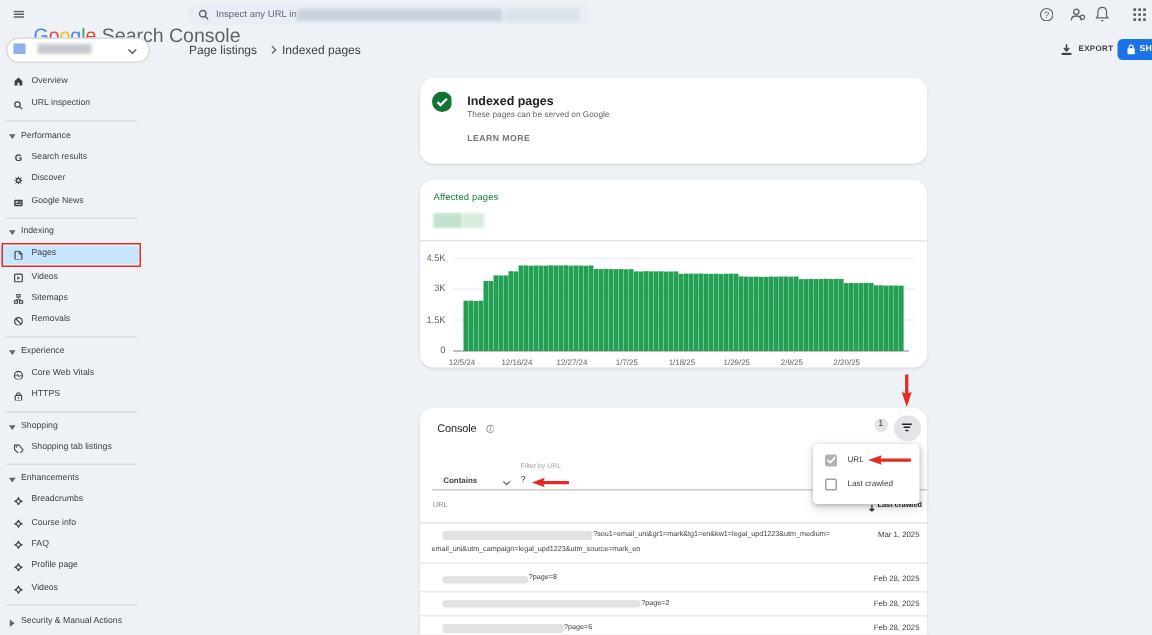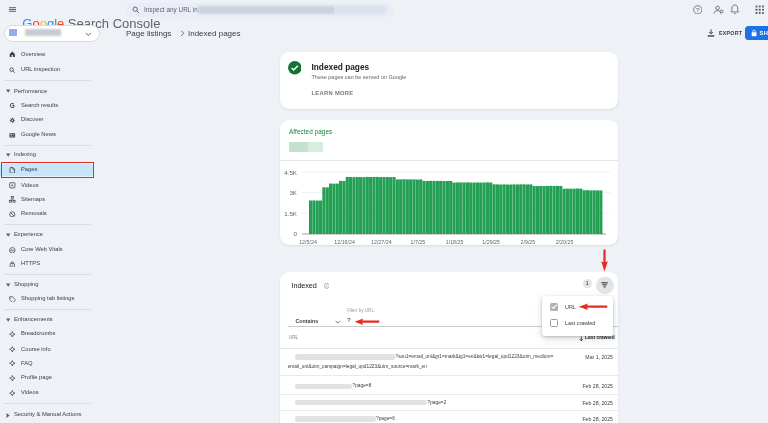--- a/index.html
+++ b/index.html
@@ -314,21 +314,21 @@
 <div class="abs" style="left:290.0px;top:238.8px;width:36px;text-align:center;font-size:5.3px;color:#5f6368">12/5/24</div>
 <div class="abs" style="left:326.6px;top:238.8px;width:36px;text-align:center;font-size:5.3px;color:#5f6368">12/16/24</div>
 <div class="abs" style="left:363.3px;top:238.8px;width:36px;text-align:center;font-size:5.3px;color:#5f6368">12/27/24</div>
 <div class="abs" style="left:399.9px;top:238.8px;width:36px;text-align:center;font-size:5.3px;color:#5f6368">1/7/25</div>
 <div class="abs" style="left:436.6px;top:238.8px;width:36px;text-align:center;font-size:5.3px;color:#5f6368">1/18/25</div>
 <div class="abs" style="left:473.2px;top:238.8px;width:36px;text-align:center;font-size:5.3px;color:#5f6368">1/29/25</div>
 <div class="abs" style="left:509.9px;top:238.8px;width:36px;text-align:center;font-size:5.3px;color:#5f6368">2/9/25</div>
 <div class="abs" style="left:546.5px;top:238.8px;width:36px;text-align:center;font-size:5.3px;color:#5f6368">2/20/25</div>
 
 <div class="card" style="top:271.8px;height:152px;border-radius:9px 9px 0 0"></div>
-<div class="abs" style="left:291.5px;top:281px;font-size:7.3px;color:#202124;letter-spacing:-.1px">Indexed</div>
+<div class="abs" style="left:291.5px;top:281px;font-size:7.3px;color:#202124;letter-spacing:-.1px">Console</div>
 <svg class="abs" style="left:323.6px;top:283.4px" width="5.8" height="5.8" viewBox="0 0 14 14">
  <circle cx="7" cy="7" r="6" fill="none" stroke="#80868b" stroke-width="1.5"></circle>
  <line x1="7" y1="6.2" x2="7" y2="10.2" stroke="#80868b" stroke-width="1.7"></line>
  <circle cx="7" cy="3.8" r="1" fill="#80868b"></circle>
   </svg>
 <div class="abs" style="left:582.8px;top:279.2px;width:8.8px;height:8.8px;background:#e3e4e8;border-radius:50%;text-align:center;font-size:6px;line-height:9.2px;color:#3c4043">1</div>
 <div class="abs" style="left:596.2px;top:276.6px;width:17.4px;height:17.4px;background:#e3e4e8;border-radius:50%"></div>
 <svg class="abs" style="left:601.3px;top:282px" width="7.2" height="6.3" viewBox="0 0 8 7">
  <g stroke="#202124" stroke-width="1.1">
       <line x1="0.4" y1="0.9" x2="7.6" y2="0.9"></line>

